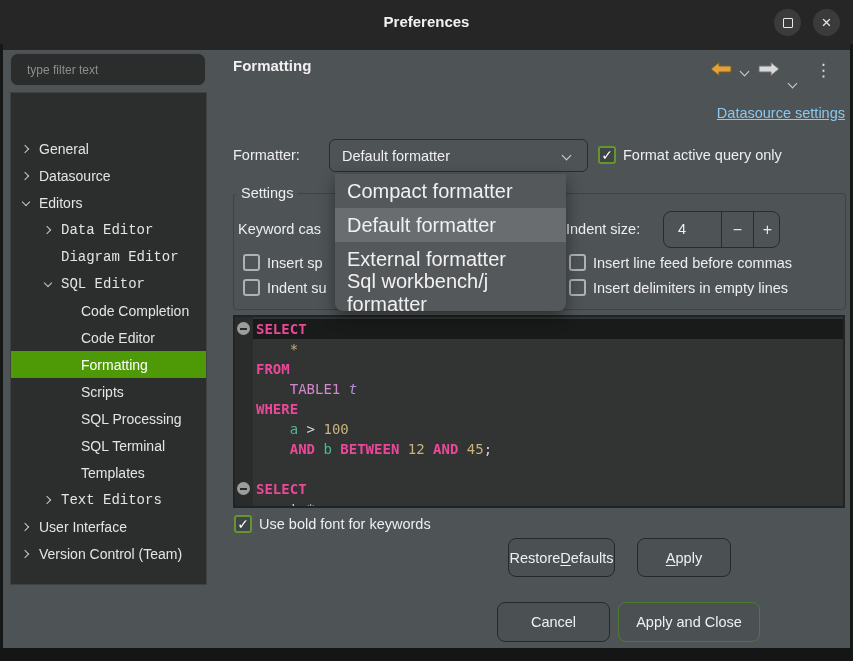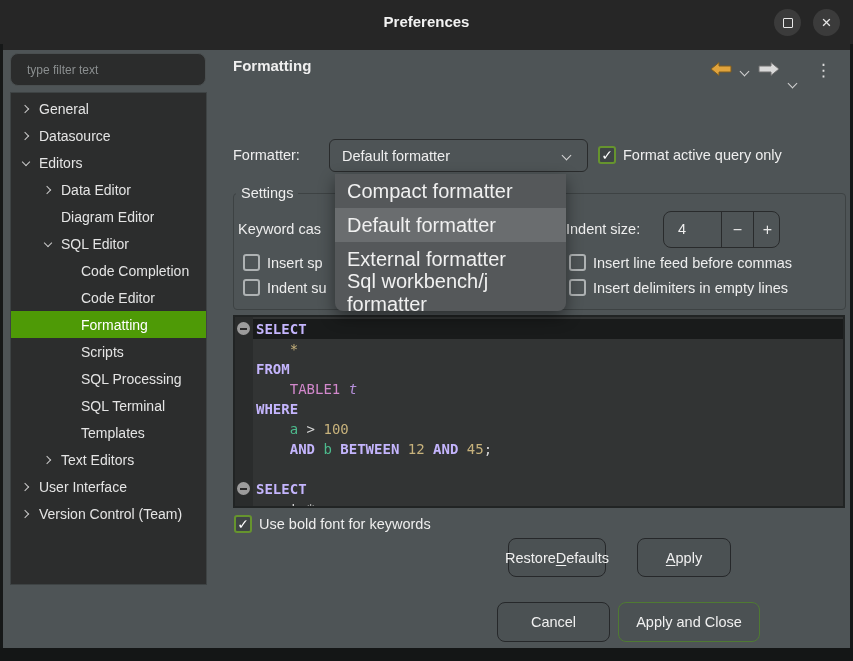--- a/index.html
+++ b/index.html
@@ -21,23 +21,23 @@
   .bottom-strip { position:absolute; left:0; top:648px; width:853px; height:13px; background:#141616; }
 
   
   .filter-input { position:absolute; left:10px; top:53px; width:196px; height:33px;
     background:#2b2c2c; border:1px solid #4a4f50; border-radius:8px; color:#cfcfcf;
     padding:0 0 0 16px; font-size:12px; font-family:"Liberation Sans", sans-serif; outline:none; }
   .filter-input::placeholder { color:#8a8e8f; }
   .tree { position:absolute; left:10px; top:92px; width:197px; height:493px;
     background:#2c2d2d; border:1px solid #3e4344; overflow:hidden; }
   .trow { position:absolute; left:0; width:100%; height:27px; display:flex; align-items:center;
-    color:#e4e4e4; font-size:14px; cursor:default; white-space:nowrap; }
+    color:#e4e4e4; font-size:14px; cursor:default; white-space:nowrap;margin-top:40px; }
   .trow.sel { background:#4e9a06; color:#ffffff; }
-  .lv0 { padding-left:10px; } .lv1 { padding-left:32px; } .lv2 { padding-left:70px; }
+  .lv0 { padding-left:10px; } .lv1 { padding-left:32px;font-family:Liberation Mono, monospace; } .lv2 { padding-left:70px; }
   .twisty { width:12px; height:12px; display:inline-block; position:relative; margin-right:6px; flex:0 0 12px; }
   .twisty.col::before { content:""; position:absolute; top:3px; left:1px; width:5px; height:5px;
     border-right:1.6px solid #c9c9c9; border-bottom:1.6px solid #c9c9c9; transform:rotate(-45deg); }
   .twisty.exp::before { content:""; position:absolute; top:2px; left:2px; width:5px; height:5px;
     border-right:1.6px solid #c9c9c9; border-bottom:1.6px solid #c9c9c9; transform:rotate(45deg); }
   .tlabel { overflow:hidden; }
 
   
   .page-title { position:absolute; left:233px; top:57px; font-size:15px; font-weight:bold; color:#efefef; }
   .nav-ico { position:absolute; top:61px; cursor:default; }
@@ -85,21 +85,21 @@
   
   .preview { position:absolute; left:233px; top:315px; width:612px; height:193px;
     background:#323434; border:2px solid #212424; overflow:hidden; }
   .gutter { position:absolute; left:0; top:0; width:18px; height:100%; background:#2a2c2c; z-index:5; }
   .fold { position:absolute; left:2px; width:13px; height:13px; border-radius:50%;
     background:#9c9c9c; z-index:6; }
   .fold::after { content:""; position:absolute; left:3px; top:5.5px; width:7px; height:2px; background:#2a2a2a; }
   .sqlline { position:relative; height:20px; line-height:20px; padding-left:21px;
     font-family:"DejaVu Sans Mono", monospace; font-size:14px; white-space:pre; }
   .sqlline.cur { background:#191b1b; }
-  .tk-kw { color:#c4b5fd; font-weight:bold; }
+  .tk-kw { color:#ec4899; font-weight:bold; }
   .tk-id { color:#d288cc; }
   .tk-al { color:#b58fd9; font-style:italic; }
   .tk-col { color:#4cba8c; }
   .tk-num { color:#c7b27c; }
   .tk-pl { color:#d6d6d6; }
 
   
   .btn { position:absolute; background:#4b5153; border:1px solid #26282a; border-radius:8px;
     color:#f0f0f0; font-size:14.5px; display:flex; align-items:center; justify-content:center; cursor:pointer; }
   .btn.default { border:1px solid #4f7a33; }
@@ -187,20 +187,21 @@
   <div class="page-title">Formatting</div>
   <svg class="nav-ico" style="left:710px" width="22" height="16">
     <path d="M1 8 L9 1.5 L9 5 L21 5 L21 11 L9 11 L9 14.5 Z" fill="#e0a33c" stroke="#7e5d1e" stroke-width="1"></path>
   </svg>
   <div class="nav-ico chev" style="left:739px"></div>
   <svg class="nav-ico" style="left:758px" width="22" height="16">
     <path d="M21 8 L13 1.5 L13 5 L1 5 L1 11 L13 11 L13 14.5 Z" fill="#d9d9d9" stroke="#6e6e6e" stroke-width="1"></path>
   </svg>
   <div class="nav-ico chev" style="left:787px"></div>
   <div class="nav-ico dots" style="left:815px">⋮</div>
+  <div class="ds-link">Datasource settings</div>
 
   <div class="lab" style="left:233px; top:147px">Formatter:</div>
   <div class="combo">
     <span>Default formatter</span>
     <span class="combo-chev"></span>
   </div>
   <div class="cbx on" style="left:598px; top:146px">
       <span>✓</span>
     </div>
   <div class="lab" style="left:623px; top:147px">Format active query only</div>
@@ -246,21 +247,21 @@
     <div class="gutter"></div>
     <div class="fold" style="top:5px"></div>
     <div class="fold" style="top:165px"></div>
   </div>
 
   <div class="cbx on" style="left:234px; top:515px">
       <span>✓</span>
     </div>
   <div class="lab" style="left:259px; top:516px">Use bold font for keywords</div>
 
-  <div class="btn" style="left:508px; top:538px; width:98px; height:39px">
+  <div class="btn" style="left:508px; top:538px; width:107px; height:39px">
     <span>Restore </span>
       <span class="accel">D</span>
       <span>efaults</span>
   </div>
   <div class="btn" style="left:637px; top:538px; width:94px; height:39px">
     <span class="accel">A</span>
       <span>pply</span>
   </div>
   <div class="btn" style="left:497px; top:602px; width:113px; height:40px">Cancel</div>
   <div class="btn default" style="left:618px; top:602px; width:142px; height:40px">Apply and Close</div>

